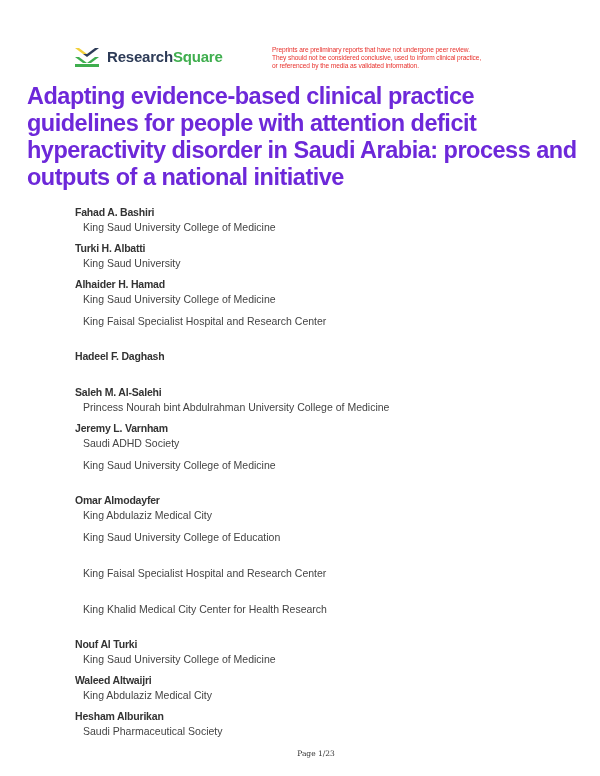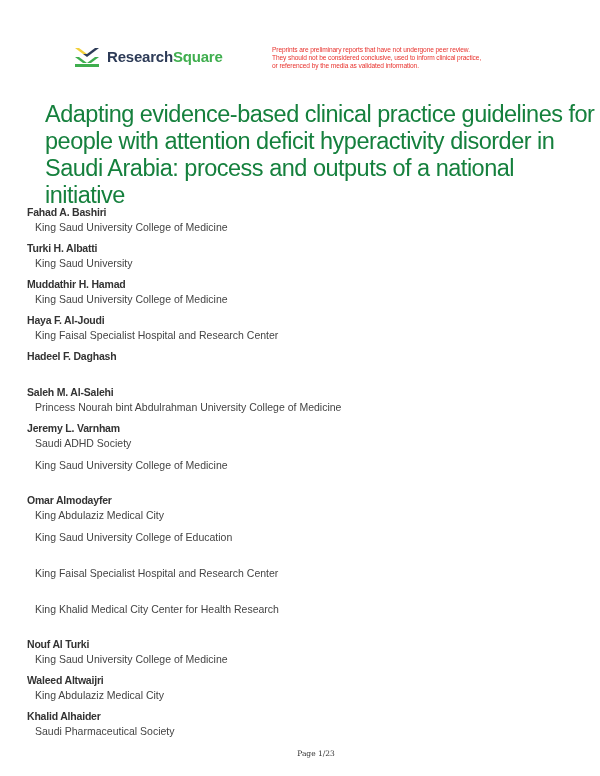--- a/index.html
+++ b/index.html
@@ -50,38 +50,39 @@
       font-size: 6.6px;
       line-height: 8.2px;
       color: #e8332e;
       letter-spacing: -0.1px;
     }
     .title {
       position: absolute;
       left: 27px;
       top: 83px;
       width: 550px;
-      margin: 18px;
+      margin: 0;
       font-size: 23.5px;
       line-height: 27px;
-      font-weight: normal;
-      color: #15803d;
+      font-weight: bold;
+      color: #6d28d9;
       letter-spacing: -0.5px;
     }
     .authors {
       position: absolute;
       left: 27px;
       top: 205px;
       width: 540px;
       margin: 0;
       padding: 0;
       list-style: none;
     }
     .author {
       height: 36px;
+      margin-left: 48px;
     }
     .author-name {
       display: block;
       font-size: 10.5px;
       line-height: 14px;
       font-weight: bold;
       color: #333333;
       letter-spacing: -0.2px;
     }
     .author-affil {
@@ -130,25 +131,24 @@
 <ul class="authors">
   <li class="author">
     <span class="author-name">Fahad A. Bashiri</span>
     <span class="author-affil">King Saud University College of Medicine</span>
   </li>
   <li class="author">
     <span class="author-name">Turki H. Albatti</span>
     <span class="author-affil">King Saud University</span>
   </li>
   <li class="author">
-    <span class="author-name">Muddathir H. Hamad</span>
+    <span class="author-name">Alhaider H. Hamad</span>
     <span class="author-affil">King Saud University College of Medicine</span>
   </li>
   <li class="author">
-    <span class="author-name">Haya F. Al-Joudi</span>
     <span class="author-affil">King Faisal Specialist Hospital and Research Center</span>
   </li>
   <li class="author">
     <span class="author-name">Hadeel F. Daghash</span>
   </li>
   <li class="author">
     <span class="author-name">Saleh M. Al-Salehi</span>
     <span class="author-affil">Princess Nourah bint Abdulrahman University College of Medicine</span>
   </li>
   <li class="author">
@@ -173,18 +173,18 @@
   </li>
   <li class="author">
     <span class="author-name">Nouf Al Turki</span>
     <span class="author-affil">King Saud University College of Medicine</span>
   </li>
   <li class="author">
     <span class="author-name">Waleed Altwaijri</span>
     <span class="author-affil">King Abdulaziz Medical City</span>
   </li>
   <li class="author">
-    <span class="author-name">Khalid Alhaider</span>
+    <span class="author-name">Hesham Alburikan</span>
     <span class="author-affil">Saudi Pharmaceutical Society</span>
   </li>
 </ul>
 
 <div class="footer">Page 1/23</div>
 
 </body></html>

